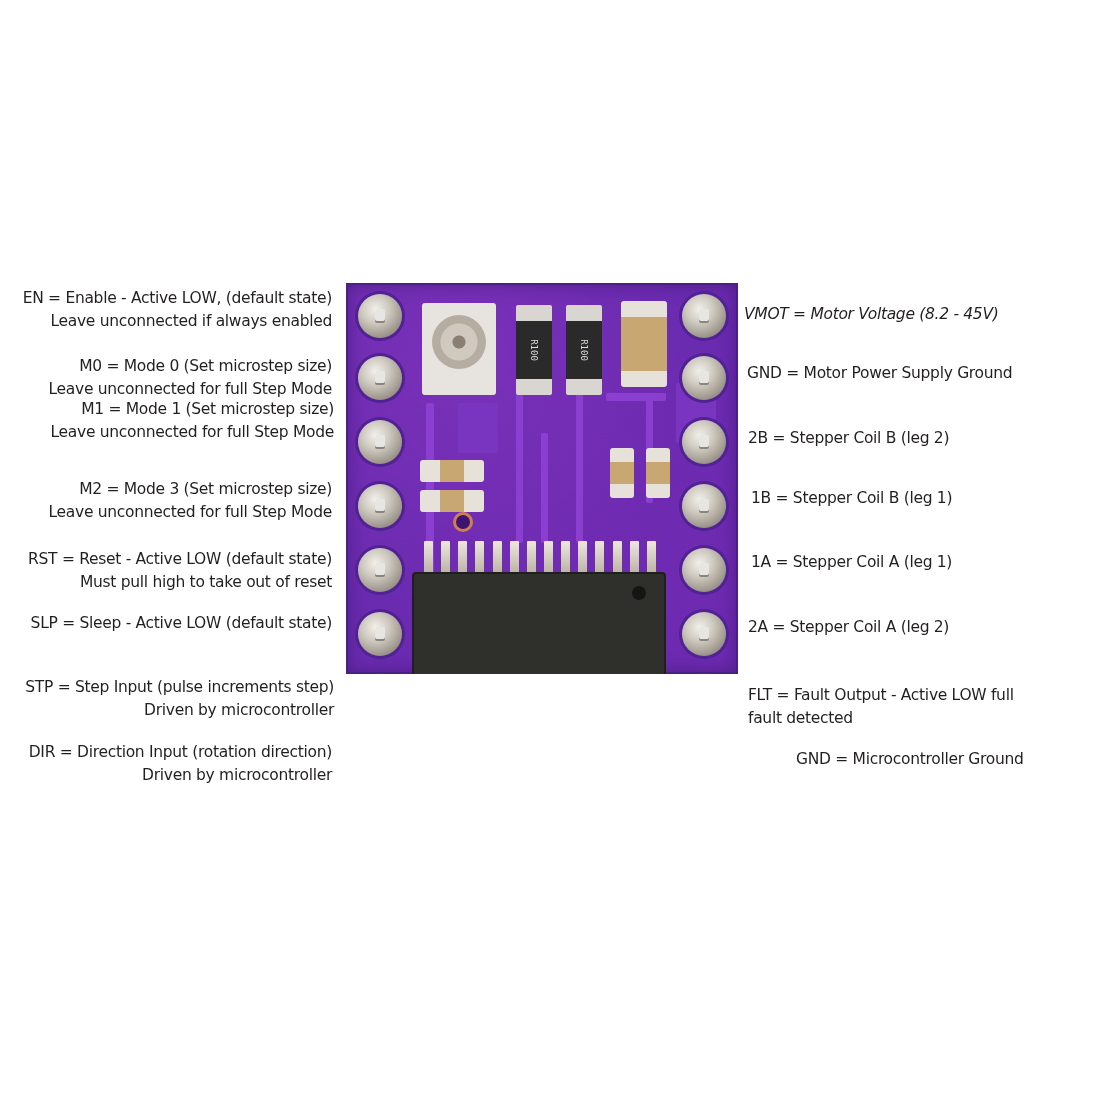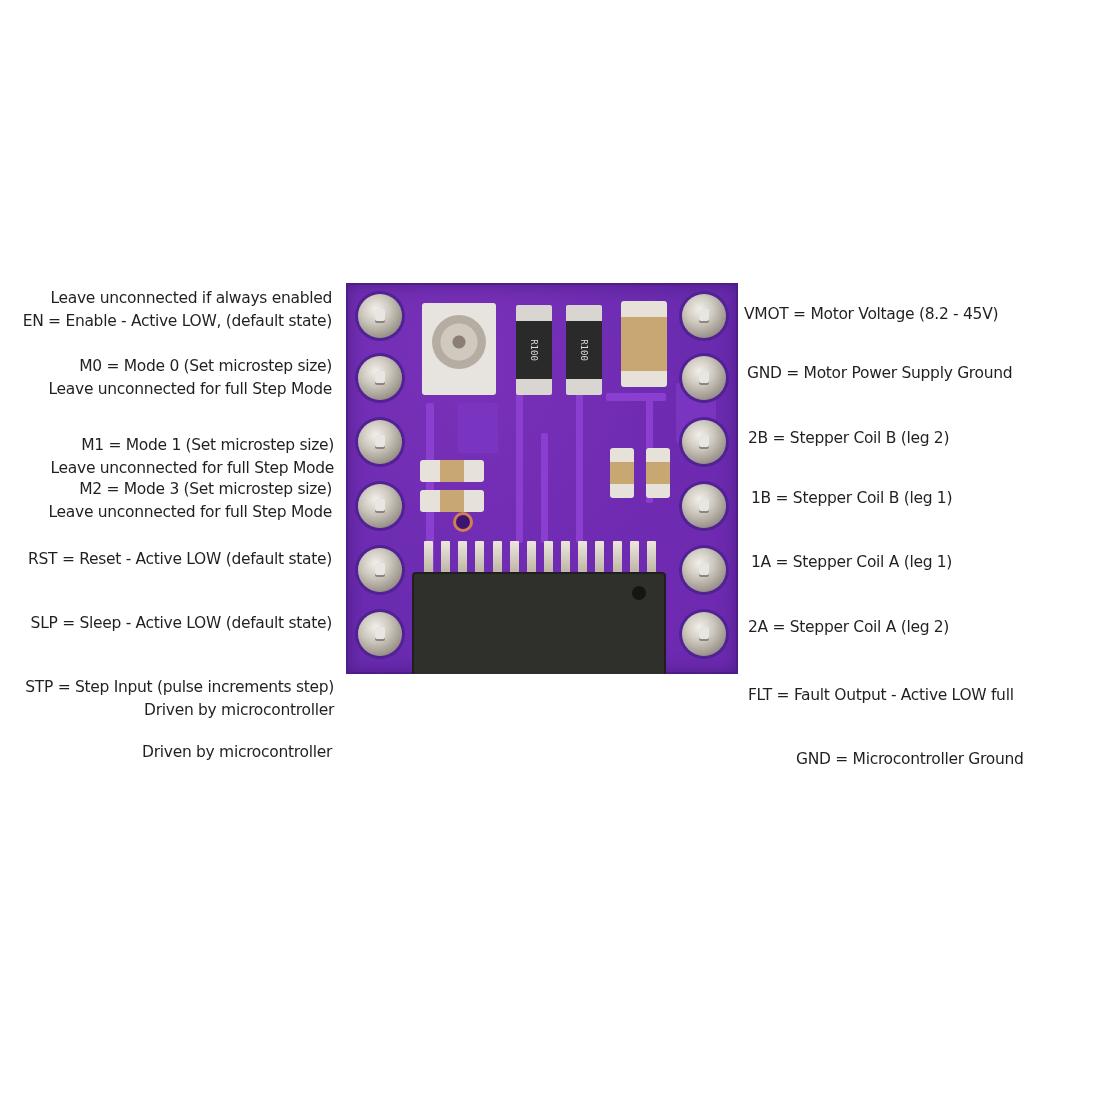--- a/index.html
+++ b/index.html
@@ -38,69 +38,72 @@
   .chip .dot { position:absolute; right:18px; top:12px; width:14px; height:14px; border-radius:50%; background:#151513; }
   .legs { position:absolute; left:78px; width:232px; height:36px; display:flex; justify-content:space-between; }
   .legs i { display:block; width:9px; height:100%; background:linear-gradient(#ece7dd, #b7ad9d); border-radius:1px; }
   .via { position:absolute; width:7px; height:7px; border-radius:50%; background:#3c1570; box-shadow:0 0 0 2px #b070e0; }
   .smalltxt { font-family:"DejaVu Sans Mono", monospace; font-size:9px; color:#222; }
 </style>
 </head>
 <body>
 
 <div class="label left" style="top:287px;">
+  <span>EN = Enable - Active LOW, (default state)</span>
   <span>Leave unconnected if always enabled</span>
-  <span>EN = Enable - Active LOW, (default state)</span>
 </div>
 <div class="label left" style="top:355px;">
   <span>M0 = Mode 0 (Set microstep size)</span>
   <span>Leave unconnected for full Step Mode</span>
 </div>
-<div class="label left" style="top:434px; right:766px;">
+<div class="label left" style="top:398px; right:766px;">
   <span>M1 = Mode 1 (Set microstep size)</span>
   <span>Leave unconnected for full Step Mode</span>
 </div>
 <div class="label left" style="top:478px;">
   <span>M2 = Mode 3 (Set microstep size)</span>
   <span>Leave unconnected for full Step Mode</span>
 </div>
 <div class="label left" style="top:548px;">
   <span>RST = Reset - Active LOW (default state)</span>
+  <span>Must pull high to take out of reset</span>
 </div>
 <div class="label left" style="top:612px;">
   <span>SLP = Sleep - Active LOW (default state)</span>
 </div>
 <div class="label left" style="top:676px; right:766px;">
   <span>STP = Step Input (pulse increments step)</span>
   <span>Driven by microcontroller</span>
 </div>
 <div class="label left" style="top:741px;">
+  <span>DIR = Direction Input (rotation direction)</span>
   <span>Driven by microcontroller</span>
 </div>
 
-<div class="label right" style="top:303px; left:744px;">
+<div class="label right" style="top:303px; left:744px;font-style:italic;">
   <span>VMOT = Motor Voltage (8.2 - 45V)</span>
 </div>
 <div class="label right" style="top:362px; left:747px;">
   <span>GND = Motor Power Supply Ground</span>
 </div>
 <div class="label right" style="top:427px;">
   <span>2B = Stepper Coil B (leg 2)</span>
 </div>
 <div class="label right" style="top:487px; left:751px;">
   <span>1B = Stepper Coil B (leg 1)</span>
 </div>
 <div class="label right" style="top:551px; left:751px;">
   <span>1A = Stepper Coil A (leg 1)</span>
 </div>
 <div class="label right" style="top:616px;">
   <span>2A = Stepper Coil A (leg 2)</span>
 </div>
 <div class="label right" style="top:684px;">
   <span>FLT = Fault Output - Active LOW full</span>
+  <span>fault detected</span>
 </div>
 <div class="label right" style="top:748px;margin-left:48px;">
   <span>GND = Microcontroller Ground</span>
 </div>
 
 <div class="board">
 
   <div class="trace" style="left:80px; top:120px; width:8px; height:290px;"></div>
   <div class="trace" style="left:170px; top:60px; width:7px; height:200px;"></div>
   <div class="trace" style="left:230px; top:100px; width:7px; height:160px;"></div>

